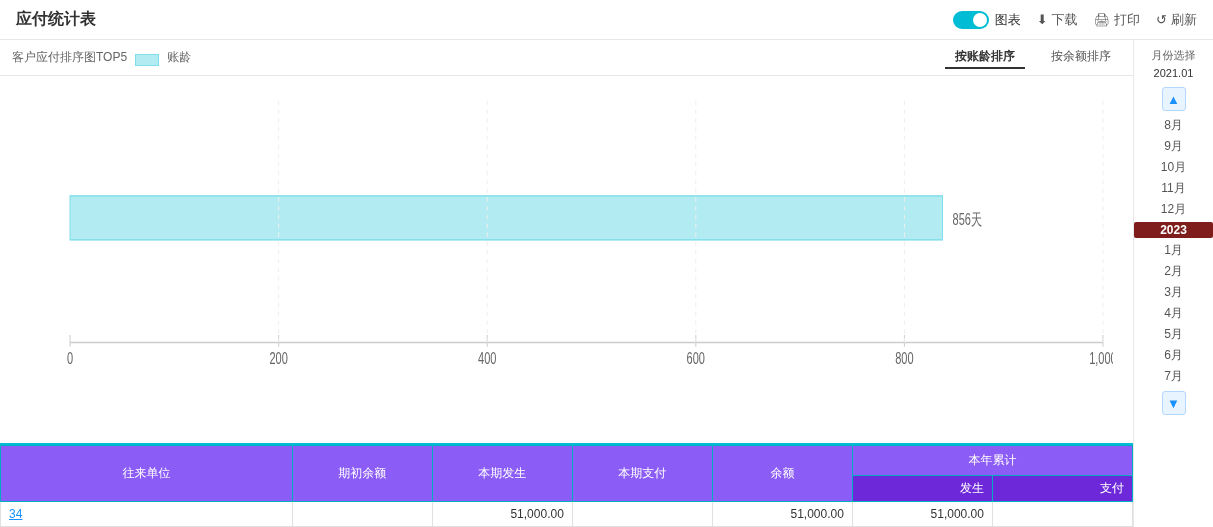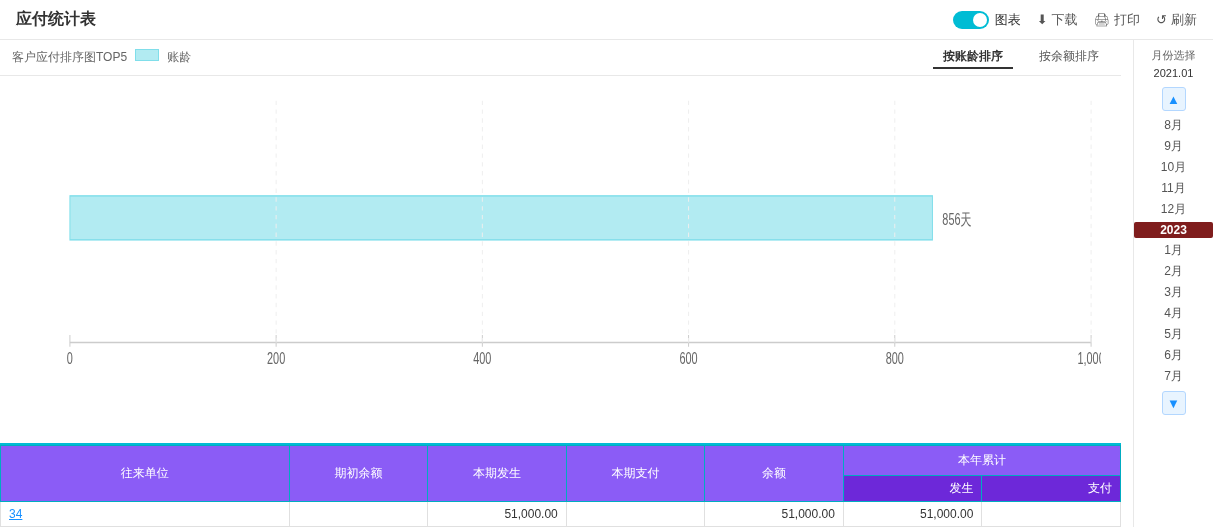--- a/index.html
+++ b/index.html
@@ -17,21 +17,21 @@
     .action-btn { display: flex; align-items: center; gap: 4px; color: #555; cursor: pointer; font-size: 13px; }
 
     
     .main-content { display: flex; flex: 1; overflow: hidden; }
 
     
     .chart-section { flex: 1; display: flex; flex-direction: column; overflow: hidden; }
 
     
     .chart-toolbar { display: flex; align-items: center; justify-content: space-between; padding: 6px 12px; border-bottom: 1px solid #e8e8e8; }
-    .chart-legend { display: flex; align-items: flex-start; gap: 8px; font-size: 12px; color: #666; }
+    .chart-legend { display: flex; align-items: flex-end; gap: 8px; font-size: 12px; color: #666; }
     .legend-box { width: 24px; height: 12px; background: #b2ebf2; border: 1px solid #80deea; }
     .sort-btns { display: flex; gap: 16px; }
     .sort-btn { padding: 2px 10px; font-size: 12px; cursor: pointer; color: #555; border-bottom: 2px solid transparent; }
     .sort-btn.active { color: #333; border-bottom: 2px solid #333; font-weight: bold; }
 
     
     .chart-wrapper { flex: 1; padding: 10px 20px 20px 60px; position: relative; }
     .chart-svg { width: 100%; height: 100%; }
 
     
@@ -39,21 +39,21 @@
     .table-container { overflow: hidden; }
     table { width: 100%; border-collapse: collapse; font-size: 12px; }
     .table-header-row th { background: #8b5cf6; color: #fff; text-align: center; padding: 6px 8px; border: 1px solid #00acc1; font-weight: normal; }
     .table-header-row2 th { background: #6d28d9; color: #fff; text-align: right; padding: 4px 8px; border: 1px solid #00acc1; font-weight: normal; font-size: 12px; }
     .table-data-row td { background: #fff; text-align: center; padding: 5px 8px; border: 1px solid #e0e0e0; font-size: 12px; }
     .table-data-row td.align-right { text-align: right; }
     .table-data-row td.align-left { text-align: left; }
     .link-text { color: #1890ff; text-decoration: underline; cursor: pointer; }
 
     
-    .sidebar { width: 80px; background: #fff; border-left: 1px solid #e8e8e8; display: flex; flex-direction: column; align-items: center; padding: 8px 0; overflow: hidden; margin-left: 12px; }
+    .sidebar { width: 80px; background: #fff; border-left: 1px solid #e8e8e8; display: flex; flex-direction: column; align-items: center; padding: 8px 0; overflow: hidden; }
     .sidebar-title { font-size: 11px; color: #666; margin-bottom: 4px; white-space: nowrap; }
     .sidebar-date { font-size: 11px; color: #333; margin-bottom: 8px; }
     .sidebar-up { width: 24px; height: 24px; background: #e8f4ff; border: 1px solid #b3d7ff; border-radius: 3px; display: flex; align-items: center; justify-content: center; cursor: pointer; color: #1890ff; margin-bottom: 4px; }
     .sidebar-down { width: 24px; height: 24px; background: #e8f4ff; border: 1px solid #b3d7ff; border-radius: 3px; display: flex; align-items: center; justify-content: center; cursor: pointer; color: #1890ff; margin-top: 4px; }
     .month-item { font-size: 12px; color: #555; padding: 2px 0; cursor: pointer; width: 100%; text-align: center; }
     .month-item.year-label { background: #7f1d1d; color: #fff; font-size: 12px; font-weight: bold; padding: 1px 4px; border-radius: 2px; margin: 2px 0; }
   </style>
 </head>
 <body>
 

